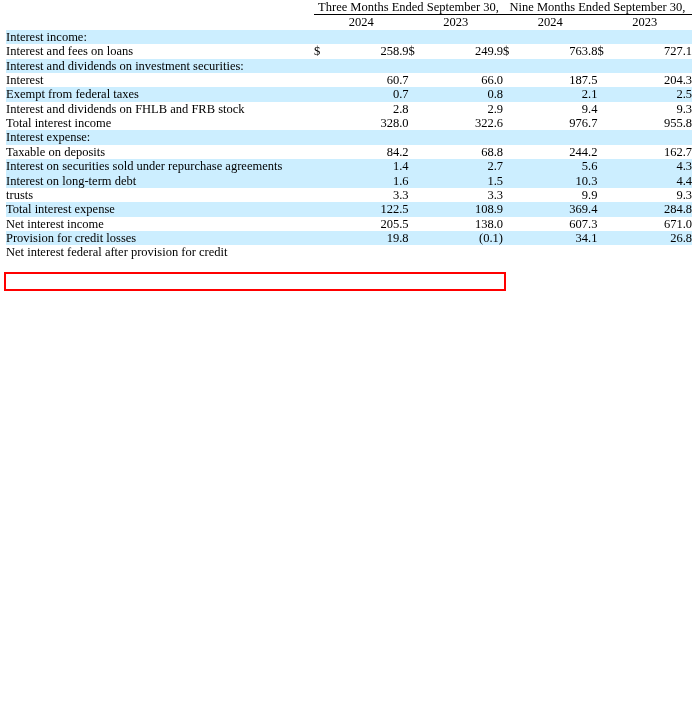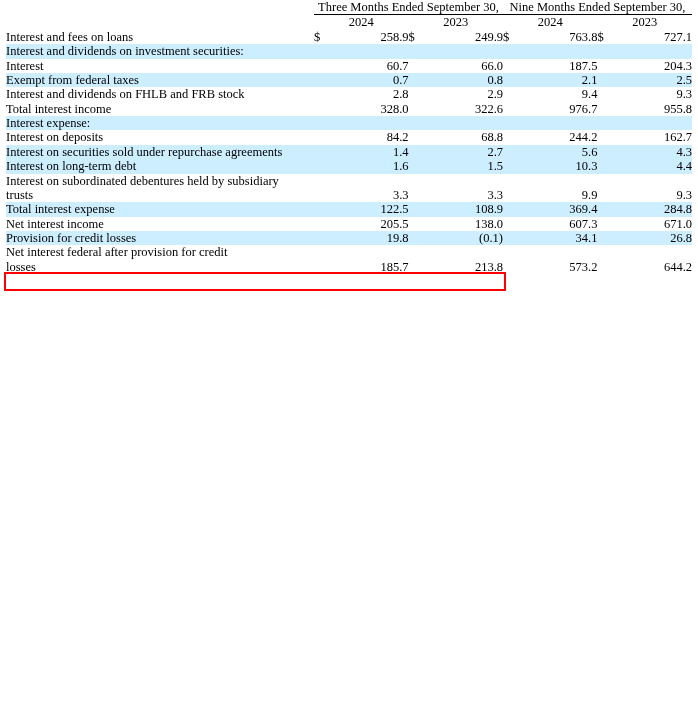--- a/index.html
+++ b/index.html
@@ -107,20 +107,31 @@
       </tr>
       <tr>
         <td></td>
         <td colspan="2" class="hdr-year">2024</td>
         <td colspan="2" class="hdr-year">2023</td>
         <td colspan="2" class="hdr-year">2024</td>
         <td colspan="2" class="hdr-year">2023</td>
       </tr>
     </tbody>
     <tbody id="rows-body">
+        <tr class="row-band">
+          <td class="lbl ind0">Interest income:</td>
+          <td class="cur"></td>
+          <td class="num"></td>
+          <td class="cur"></td>
+          <td class="num"></td>
+          <td class="cur"></td>
+          <td class="num"></td>
+          <td class="cur"></td>
+          <td class="num"></td>
+        </tr>
         <tr class="row-white">
           <td class="lbl ind1">Interest and fees on loans</td>
           <td class="cur">$</td>
           <td class="num">258.9</td>
           <td class="cur">$</td>
           <td class="num">249.9</td>
           <td class="cur">$</td>
           <td class="num">763.8</td>
           <td class="cur">$</td>
           <td class="num">727.1</td>
@@ -185,21 +196,21 @@
           <td class="cur"></td>
           <td class="num"></td>
           <td class="cur"></td>
           <td class="num"></td>
           <td class="cur"></td>
           <td class="num"></td>
           <td class="cur"></td>
           <td class="num"></td>
         </tr>
         <tr class="row-white">
-          <td class="lbl ind1">Interest on deposits</td>
+          <td class="lbl ind1">Taxable on deposits</td>
           <td class="cur"></td>
           <td class="num">84.2</td>
           <td class="cur"></td>
           <td class="num">68.8</td>
           <td class="cur"></td>
           <td class="num">244.2</td>
           <td class="cur"></td>
           <td class="num">162.7</td>
         </tr>
         <tr class="row-band">
@@ -216,31 +227,20 @@
         <tr class="row-band">
           <td class="lbl ind1">Interest on long-term debt</td>
           <td class="cur"></td>
           <td class="num">1.6</td>
           <td class="cur"></td>
           <td class="num">1.5</td>
           <td class="cur"></td>
           <td class="num">10.3</td>
           <td class="cur"></td>
           <td class="num">4.4</td>
-        </tr>
-        <tr class="row-white">
-          <td class="lbl ind1">Interest on subordinated debentures held by subsidiary</td>
-          <td class="cur"></td>
-          <td class="num"></td>
-          <td class="cur"></td>
-          <td class="num"></td>
-          <td class="cur"></td>
-          <td class="num"></td>
-          <td class="cur"></td>
-          <td class="num"></td>
         </tr>
         <tr class="row-white">
           <td class="lbl ind1">trusts</td>
           <td class="cur"></td>
           <td class="num">3.3</td>
           <td class="cur"></td>
           <td class="num">3.3</td>
           <td class="cur"></td>
           <td class="num">9.9</td>
           <td class="cur"></td>
@@ -283,28 +283,17 @@
           <td class="lbl ind2">Net interest federal after provision for credit</td>
           <td class="cur"></td>
           <td class="num"></td>
           <td class="cur"></td>
           <td class="num"></td>
           <td class="cur"></td>
           <td class="num"></td>
           <td class="cur"></td>
           <td class="num"></td>
         </tr>
-        <tr class="row-white">
-          <td class="lbl ind2">losses</td>
-          <td class="cur"></td>
-          <td class="num">185.7</td>
-          <td class="cur"></td>
-          <td class="num">213.8</td>
-          <td class="cur"></td>
-          <td class="num">573.2</td>
-          <td class="cur"></td>
-          <td class="num">644.2</td>
-        </tr>
       </tbody>
   </table>
 
   <div id="highlight-box" style="border-color: rgb(255, 0, 0); left: 4px; top: 272.125px; width: 502px; height: 18.375px;"></div>
 </div>
 
 </body></html>

